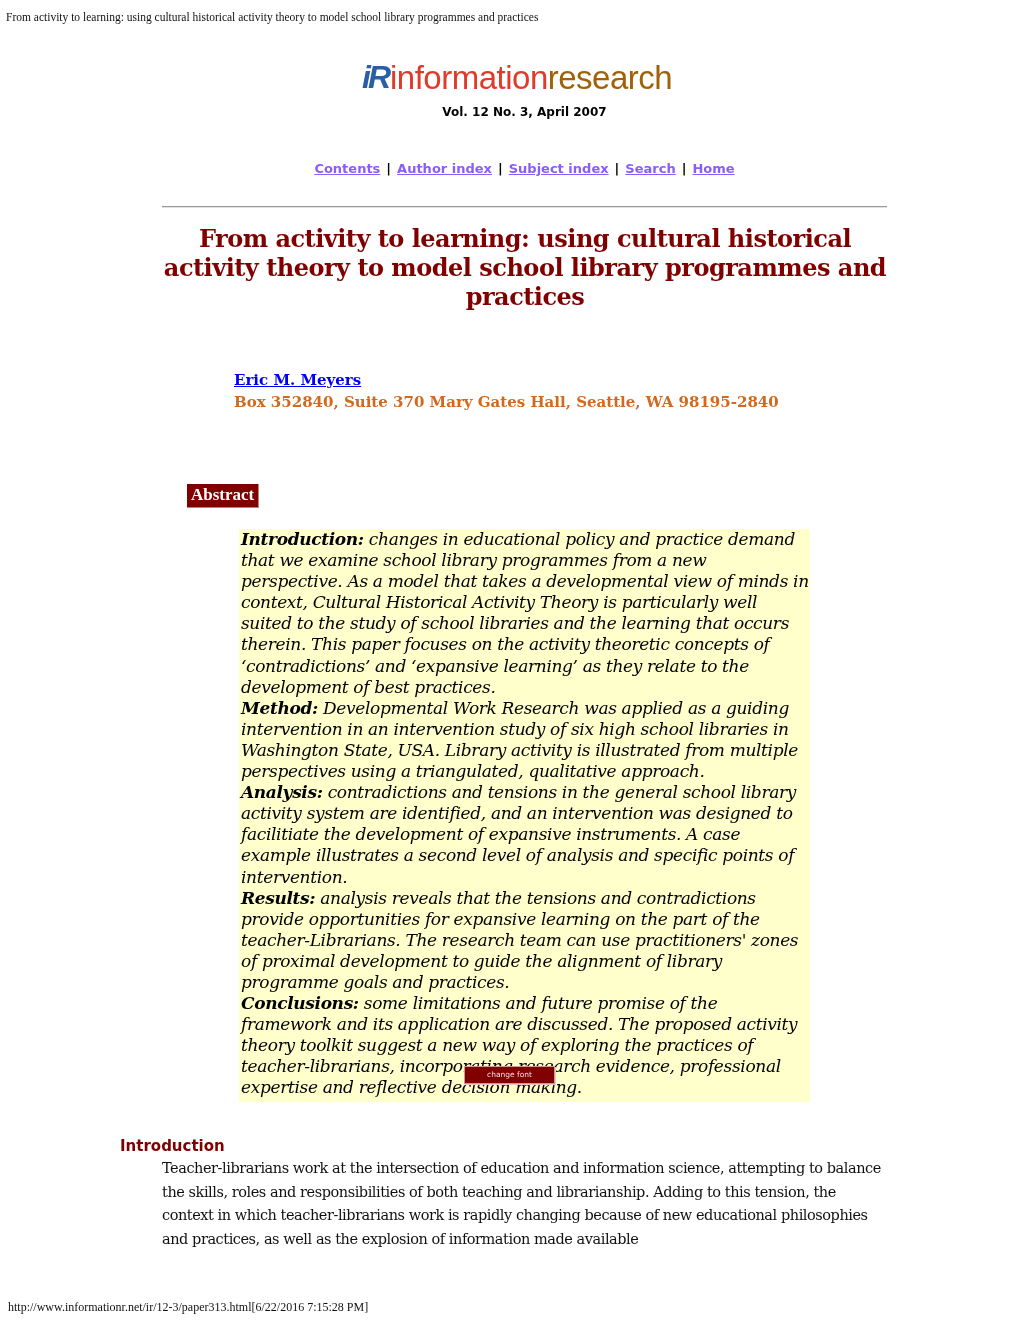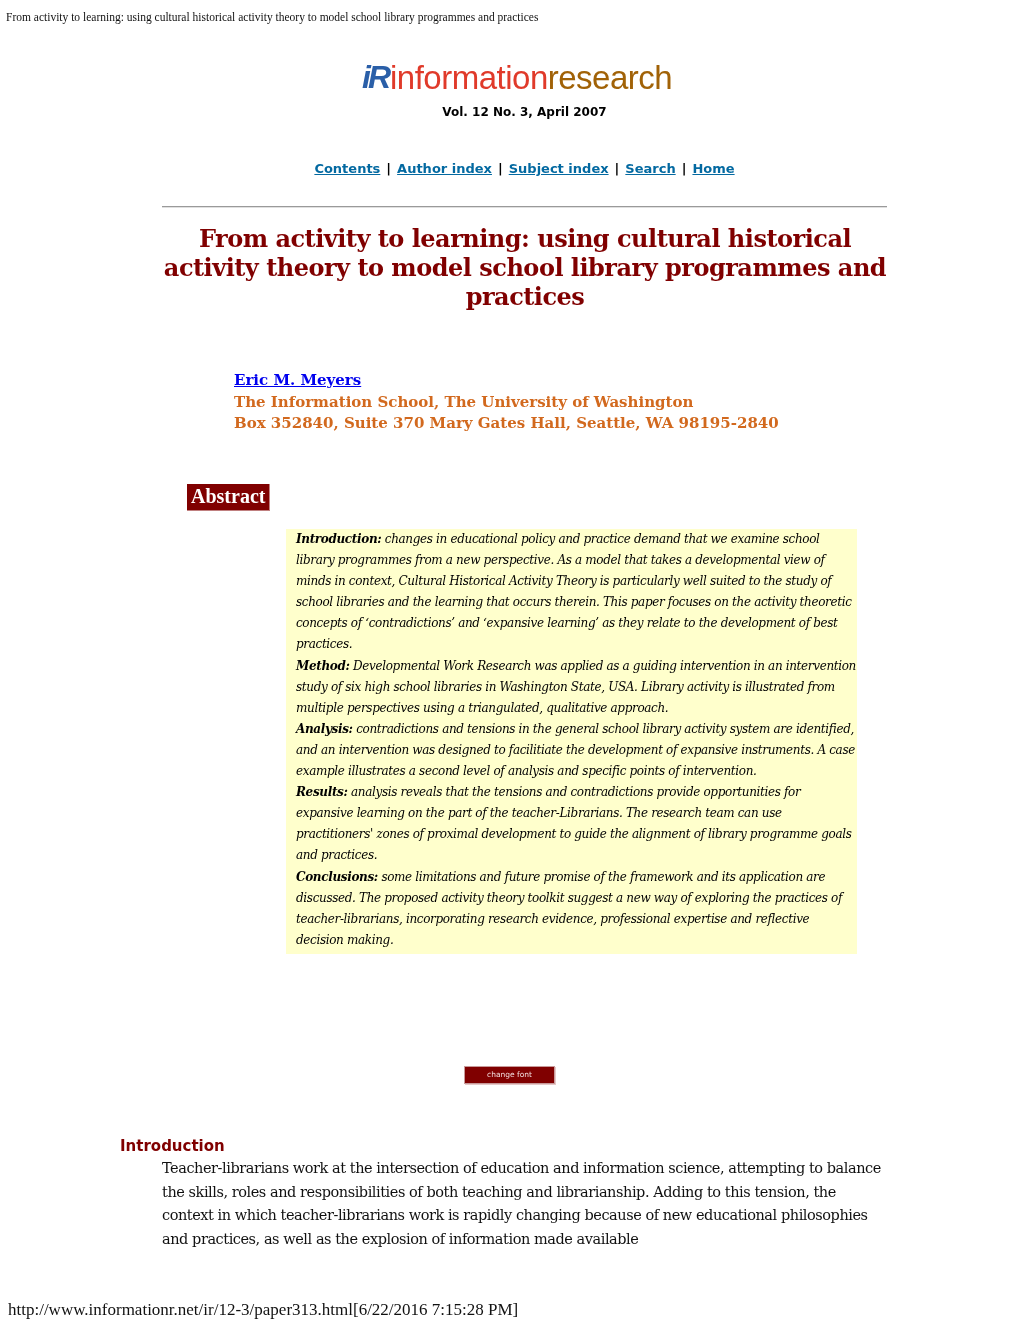--- a/index.html
+++ b/index.html
@@ -1,33 +1,33 @@
 <!DOCTYPE html>
 <html><head>
 <meta charset="utf-8">
 <style>
   html, body { margin: 0; padding: 0; background: #ffffff; }
   body { width: 1020px; height: 1320px; position: relative; overflow: hidden; font-family: "DejaVu Serif", serif; color: #000; }
   .print-header { position: absolute; left: 6px; top: 11px; font-family: "Liberation Serif", serif; font-size: 11.5px; color: #111; }
-  .print-footer { position: absolute; left: 8px; top: 1300px; font-family: "Liberation Serif", serif; font-size: 17px; color: #111; }
+  .print-footer { position: absolute; left: 8px; top: 1300px; font-family: "Liberation Serif", serif; font-size: 12px; color: #111; }
   .logo { position: absolute; left: 362px; top: 58px; height: 38px; display: flex; align-items: center; font-family: "Liberation Sans", sans-serif; font-size: 33px; letter-spacing: -0.5px; line-height: 1; text-align: center; }
   .logo .ir-mark { font-weight: bold; font-style: italic; color: #2a5fa8; font-size: 32px; margin-right: 2px; letter-spacing: -3px; }
   .logo .info { color: #e03a2a; }
   .logo .res { color: #a16207; }
   .volume { position: absolute; left: 0; width: 1049px; top: 105px; text-align: center; font-family: "DejaVu Sans", sans-serif; font-weight: bold; font-size: 12px; color: #000; }
   .nav { position: absolute; left: 0; width: 1049px; top: 161px; text-align: center; font-family: "DejaVu Sans", sans-serif; font-weight: bold; font-size: 13px; color: #000; }
-  .nav a { color: #0369a1; text-decoration: underline; }
+  .nav a { color: #8b5cf6; text-decoration: underline; }
   .nav .sep { margin: 0 6px; }
   .rule { position: absolute; left: 162px; top: 206px; width: 725px; height: 0; border-top: 1px solid #9a9a9a; border-bottom: 1px solid #e0e0e0; }
   .title { position: absolute; left: 150px; width: 750px; top: 224px; text-align: center; font-family: "DejaVu Serif", serif; font-weight: bold; font-size: 24px; line-height: 29px; color: #800000; letter-spacing: -0.5px; }
   .author-block { position: absolute; left: 234px; top: 370px; font-family: "DejaVu Serif", serif; font-weight: bold; font-size: 15px; line-height: 21.5px; }
   .author-block a { color: #0000ee; text-decoration: underline; text-align: right; }
   .author-block .aff { color: #d2691e; }
-  .abstract-label { position: absolute; left: 187px; top: 484px; background: #800000; color: #fff; font-family: "Liberation Serif", serif; font-weight: bold; font-size: 20px; padding: 1px 4px 2px 4px; border-right: 1px solid #c08080; border-bottom: 1px solid #c08080; }
-  .abstract-box { position: absolute; left: 239px; top: 529px; width: 571px; background: #ffffcc; font-family: "DejaVu Serif", serif; font-style: italic; font-size: 12px; line-height: 21.1px; color: #000; padding: 0 0 3px 10px; box-sizing: border-box; letter-spacing: -0.35px; margin-left: 47px; }
+  .abstract-label { position: absolute; left: 187px; top: 484px; background: #800000; color: #fff; font-family: "Liberation Serif", serif; font-weight: bold; font-size: 17px; padding: 1px 4px 2px 4px; border-right: 1px solid #c08080; border-bottom: 1px solid #c08080; }
+  .abstract-box { position: absolute; left: 239px; top: 529px; width: 571px; background: #ffffcc; font-family: "DejaVu Serif", serif; font-style: italic; font-size: 17px; line-height: 21.1px; color: #000; padding: 0 0 3px 2px; box-sizing: border-box; letter-spacing: -0.35px; }
   .abstract-box b { font-weight: bold; }
   .change-font { position: absolute; left: 464px; top: 1066px; width: 89px; height: 16px; background: #800000; color: #f3dede; font-family: "DejaVu Sans", sans-serif; font-size: 7.5px; text-align: center; line-height: 16px; border: 1px solid #c89a9a; box-shadow: 1px 1px 0 #e6c8c8; }
   .section-head { position: absolute; left: 104px; top: 1121px; font-family: "DejaVu Sans", sans-serif; font-weight: bold; font-size: 15px; color: #800000; }
   .body-para { position: absolute; left: 162px; top: 1157px; width: 728px; font-family: "DejaVu Serif", serif; font-size: 14.5px; line-height: 23.5px; color: #111; letter-spacing: -0.45px; }
 </style>
 </head>
 <body>
 
 <div class="print-header">From activity to learning: using cultural historical activity theory to model school library programmes and practices</div>
 
@@ -42,21 +42,20 @@
 <div class="nav">
   <a>Contents</a><span class="sep">|</span><a>Author index</a><span class="sep">|</span><a>Subject index</a><span class="sep">|</span><a>Search</a><span class="sep">|</span><a>Home</a>
 </div>
 
 <div class="rule"></div>
 
 <h1 class="title" style="margin:0;">From activity to learning: using cultural historical activity theory to model school library programmes and practices</h1>
 
 <div class="author-block">
   <div><a>Eric M. Meyers</a></div>
-  <div class="aff">The Information School, The University of Washington</div>
   <div class="aff">Box 352840, Suite 370 Mary Gates Hall, Seattle, WA 98195-2840</div>
 </div>
 
 <div class="abstract-label">Abstract</div>
 
 <div class="abstract-box">
   <div><b>Introduction:</b> <span>changes in educational policy and practice demand that we examine school library programmes from a new perspective. As a model that takes a developmental view of minds in context, Cultural Historical Activity Theory is particularly well suited to the study of school libraries and the learning that occurs therein. This paper focuses on the activity theoretic concepts of ‘contradictions’ and ‘expansive learning’ as they relate to the development of best practices.</span></div>
   <div><b>Method:</b> <span>Developmental Work Research was applied as a guiding intervention in an intervention study of six high school libraries in Washington State, USA. Library activity is illustrated from multiple perspectives using a triangulated, qualitative approach.</span></div>
   <div><b>Analysis:</b> <span>contradictions and tensions in the general school library activity system are identified, and an intervention was designed to facilitiate the development of expansive instruments. A case example illustrates a second level of analysis and specific points of intervention.</span></div>
   <div><b>Results:</b> <span>analysis reveals that the tensions and contradictions provide opportunities for expansive learning on the part of the teacher-Librarians. The research team can use practitioners' zones of proximal development to guide the alignment of library programme goals and practices.</span></div>

